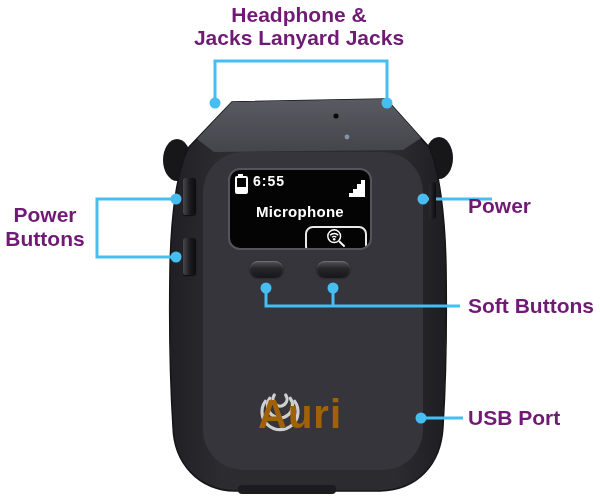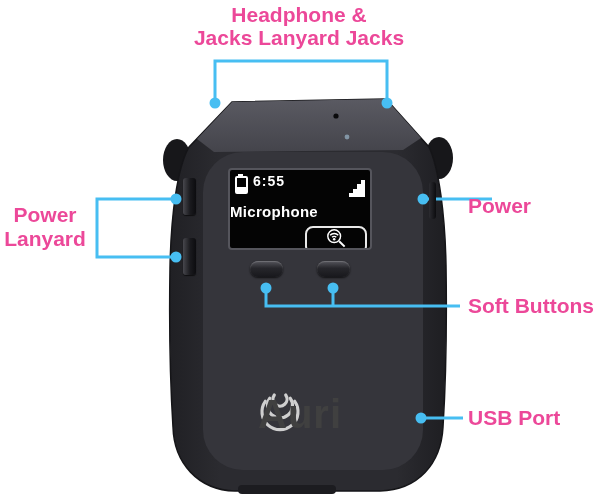--- a/index.html
+++ b/index.html
@@ -4,21 +4,21 @@
 <style>
   html,body{margin:0;padding:0;background:#ffffff;}
   .canvas{
     position:relative;width:600px;height:498px;background:#ffffff;
     font-family:"Liberation Sans", sans-serif;overflow:hidden;
   }
   .layer{position:absolute;left:0;top:0;width:600px;height:498px;}
 
   
   .lbl{
-    position:absolute;color:#ec4899;font-weight:700;font-size:21px;
+    position:absolute;color:#701a75;font-weight:700;font-size:21px;
     line-height:23px;white-space:nowrap;
   }
   .lbl.center{text-align:center;}
 
   
   .volbtn{
     position:absolute;width:13px;border-radius:3px;
     background:linear-gradient(90deg,#47474d 0%,#1a1a1e 55%,#0c0c0f 100%);
     box-shadow:0 1px 1px rgba(0,0,0,.6);
   }
@@ -28,41 +28,41 @@
   }
   .softbtn{
     position:absolute;top:261px;width:33px;height:16px;border-radius:9px;
     background:linear-gradient(#55555c 0%,#26262b 45%,#18181c 100%);
     box-shadow:0 1px 2px rgba(0,0,0,.7), inset 0 1px 1px rgba(255,255,255,.18);
   }
 
   
   .screen{
     position:absolute;left:228px;top:168px;width:140px;height:78px;
-    background:#040404;border:2px solid #55555c;border-radius:4px;
+    background:#040404;border:2px solid #55555c;border-radius:12px;
     overflow:hidden;color:#ffffff;
   }
   .battery{position:absolute;left:5px;top:6px;width:9px;height:14px;
     border:2px solid #fff;border-radius:2px;}
   .battery::before{content:"";position:absolute;left:1px;top:-4px;width:5px;height:2px;background:#fff;}
   .battery .fill{position:absolute;left:0;bottom:0;width:9px;height:5px;background:#fff;}
   .time{position:absolute;left:23px;top:3px;font-size:14px;font-weight:700;letter-spacing:1px;}
   .signal{position:absolute;right:3px;top:6px;}
-  .mode{position:absolute;left:0;top:33px;width:100%;
+  .mode{position:absolute;left:0;top:33px;width:100%;text-align:center;
     font-size:15px;font-weight:700;letter-spacing:.3px;}
   .screentab{
     position:absolute;right:3px;bottom:-6px;width:58px;height:24px;
     border:2px solid #e9e9e9;border-radius:8px;background:#040404;
     display:flex;align-items:flex-start;justify-content:center;
   }
 
   
   .brand{
     position:absolute;left:258px;top:392px;width:120px;
-    color:#404040;font-size:40px;font-weight:700;letter-spacing:1px;
+    color:#a16207;font-size:40px;font-weight:700;letter-spacing:1px;
   }
 </style>
 </head>
 <body>
 
 <div class="canvas">
 
   <svg class="layer" viewBox="0 0 600 498">
     <defs>
       <linearGradient id="topface" x1="0" y1="0" x2="0" y2="1">
@@ -159,21 +159,21 @@
 
   <div class="brand">Auri</div>
 
   <div class="lbl center" style="left:129px;top:3px;width:340px;">
     <div>Headphone &amp;</div>
     <div>Jacks Lanyard Jacks</div>
   </div>
 
   <div class="lbl center" style="left:0px;top:203px;width:90px;line-height:24px;">
     <div>Power</div>
-    <div>Lanyard</div>
+    <div>Buttons</div>
   </div>
 
   <div class="lbl" style="left:468px;top:194px;">Power</div>
 
   <div class="lbl" style="left:468px;top:294px;">Soft Buttons</div>
 
   <div class="lbl" style="left:468px;top:406px;">USB Port</div>
 
 </div>
 

